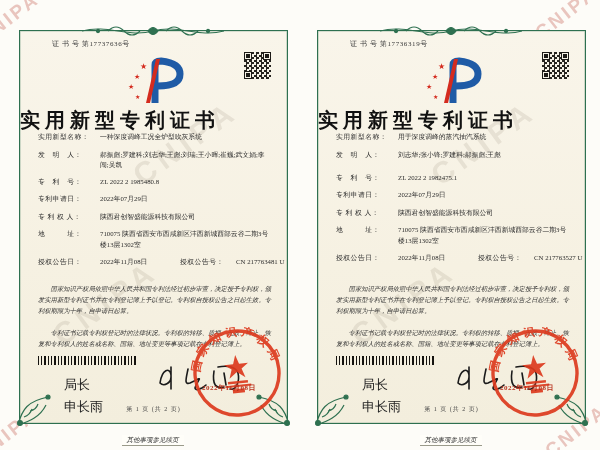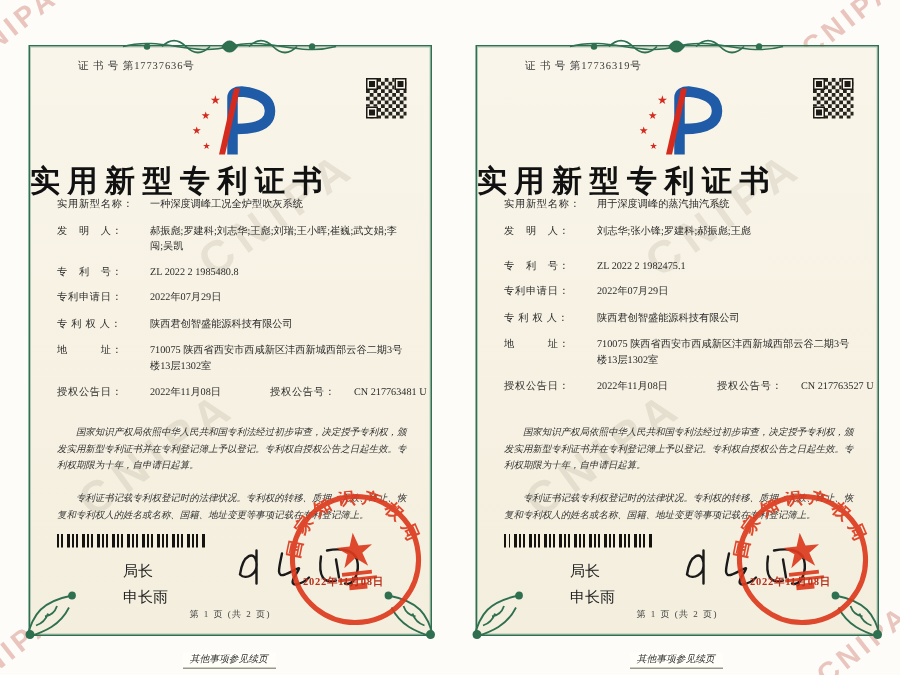--- a/index.html
+++ b/index.html
@@ -30,21 +30,21 @@
   .row.r-inv{margin-bottom:6px;} .row.r-inv .val{min-height:17px;}
   .row.r-addr .val{min-height:17px;}
   .row.r-grant{display:flex;} .row.r-grant .val{flex:0 0 70px;}
   .row.r-grant .lbl2{flex:0 0 56px;margin-left:10px;letter-spacing:.5px;}
   .bodytxt{position:absolute;left:18px;right:16px;font-size:6.3px;color:#333;
            font-style:italic;line-height:1.75;text-align:justify;text-indent:2em;margin:0;}
   .p1{top:252px;} .p2{top:296px;}
   .barcode{position:absolute;left:18px;top:325px;width:100px;height:9px;
            background:repeating-linear-gradient(90deg,#15130f 0 1.5px,transparent 1.5px 3px,
            #15130f 3px 4px,transparent 4px 6.5px,#15130f 6.5px 8.5px,transparent 8.5px 10px);}
-  .sig-labels{position:absolute;left:62px;top:343px;font-size:10px;color:#222;line-height:1.7;font-family:Liberation Mono, monospace;}
+  .sig-labels{position:absolute;left:44px;top:343px;font-size:13px;color:#222;line-height:1.7;}
   .signature{position:absolute;left:130px;top:328px;}
   .seal{position:absolute;right:4px;top:296px;width:92px;height:92px;opacity:.92;transform:rotate(-6deg);}
   .seal-date{position:absolute;right:6px;top:352px;width:104px;text-align:center;
              font-size:7px;font-weight:bold;color:#b8301c;letter-spacing:.5px;}
   .page-no{position:absolute;top:374px;width:100%;text-align:center;font-size:6px;color:#444;letter-spacing:1px;}
   .footer-note{position:absolute;top:428px;width:267px;text-align:center;}
   .footer-note span{font-size:6.5px;color:#333;font-style:italic;border-bottom:.8px solid #9a9a8a;
                     background:#fffef9;padding:1px 5px 2px;}
   .footer-note.left{left:19px;} .footer-note.right{left:317px;}
   .flourish{position:absolute;color:#2e7050;}

